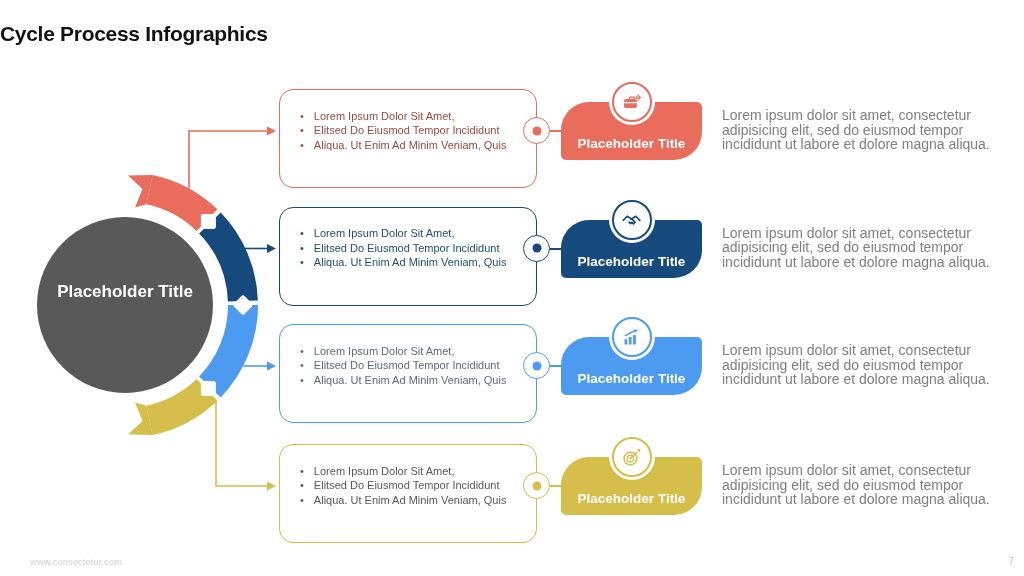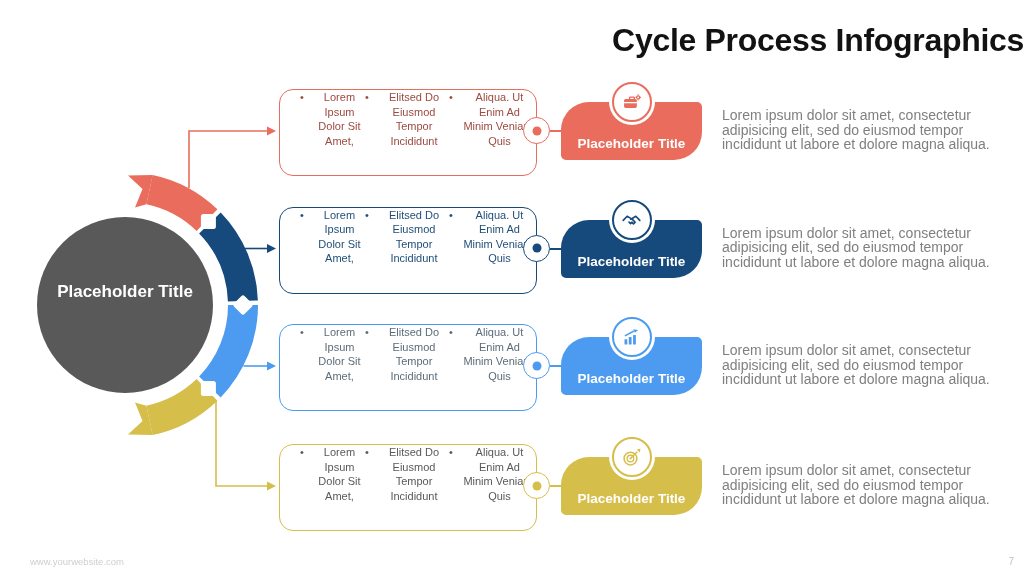--- a/index.html
+++ b/index.html
@@ -1,26 +1,26 @@
 <!DOCTYPE html>
 <html><head>
 <meta charset="utf-8">
 <style>
   html,body{margin:0;padding:0;background:#e8e8e8;}
   .slide{position:relative;width:1024px;height:576px;background:#ffffff;overflow:hidden;
          font-family:"Liberation Sans",sans-serif;margin:0 auto;}
-  .title{position:absolute;top:22px;left:0;width:100%;text-align:right;
-         font-size:32px;font-weight:800;color:#121212;letter-spacing:-0.3px;}
+  .title{position:absolute;top:22px;left:0;width:100%;text-align:left;
+         font-size:21px;font-weight:800;color:#121212;letter-spacing:-0.3px;}
   svg.diagram{position:absolute;left:0;top:0;}
   .hub-label{position:absolute;left:45px;top:280px;width:160px;text-align:center;
              color:#ffffff;font-weight:700;font-size:17px;line-height:23px;}
   .row{position:absolute;left:0;top:0;width:100%;height:100%;}
   ul.box{position:absolute;left:279px;top:calc(var(--cy) - 42px);width:236px;height:81px;
-         margin:0;padding:0 0 4px 20px;border:1.5px solid var(--c);border-radius:14px;
-         list-style:none;display:flex;flex-direction:row;justify-content:center;text-align:center;}
+         margin:0;padding:0 0 16px 20px;border:1.5px solid var(--c);border-radius:14px;
+         list-style:none;display:flex;flex-direction:column;justify-content:center;text-align:center;}
   ul.box li{display:flex;align-items:baseline;font-size:11px;line-height:14.5px;color:var(--tc);}
   ul.box li::before{content:"\2022";margin-right:10px;font-size:11px;}
   .node{position:absolute;left:523px;top:calc(var(--cy) - 14px);width:25px;height:25px;
         border:1.5px solid var(--c);border-radius:50%;background:#fff;}
   .node::after{content:"";position:absolute;left:50%;top:50%;transform:translate(-50%,-50%);
         width:9px;height:9px;border-radius:50%;background:var(--c);}
   .stub{position:absolute;left:550px;top:calc(var(--cy) - 1px);width:11px;height:2px;background:var(--c);}
   .badge{position:absolute;left:561px;top:calc(var(--cy) - 29px);width:141px;height:58px;
          background:var(--c);border-radius:28px 5px 28px 5px;}
   .icon-circle{position:absolute;left:50%;top:-23px;transform:translateX(-50%);
@@ -191,16 +191,16 @@
             <path d="M10.8 13.2L18.6 5.4" stroke="currentColor" stroke-width="1.7" fill="none"></path>
             <path d="M18 2.8l4.2-.8-.8 4.2-1.7-1.7z" fill="currentColor"></path>
           </svg>
         </div>
       </div>
       <div class="badge-label">Placeholder Title</div>
     </div>
     <p class="para">Lorem ipsum dolor sit amet, consectetur adipisicing elit, sed do eiusmod tempor incididunt ut labore et dolore magna aliqua.</p>
   </div>
 
-  <div class="footer-site">www.yourwebsite.com</div>
+  <div class="footer-site">www.consectetur.com</div>
   <div class="footer-page">7</div>
 
 </div>
 
 </body></html>

